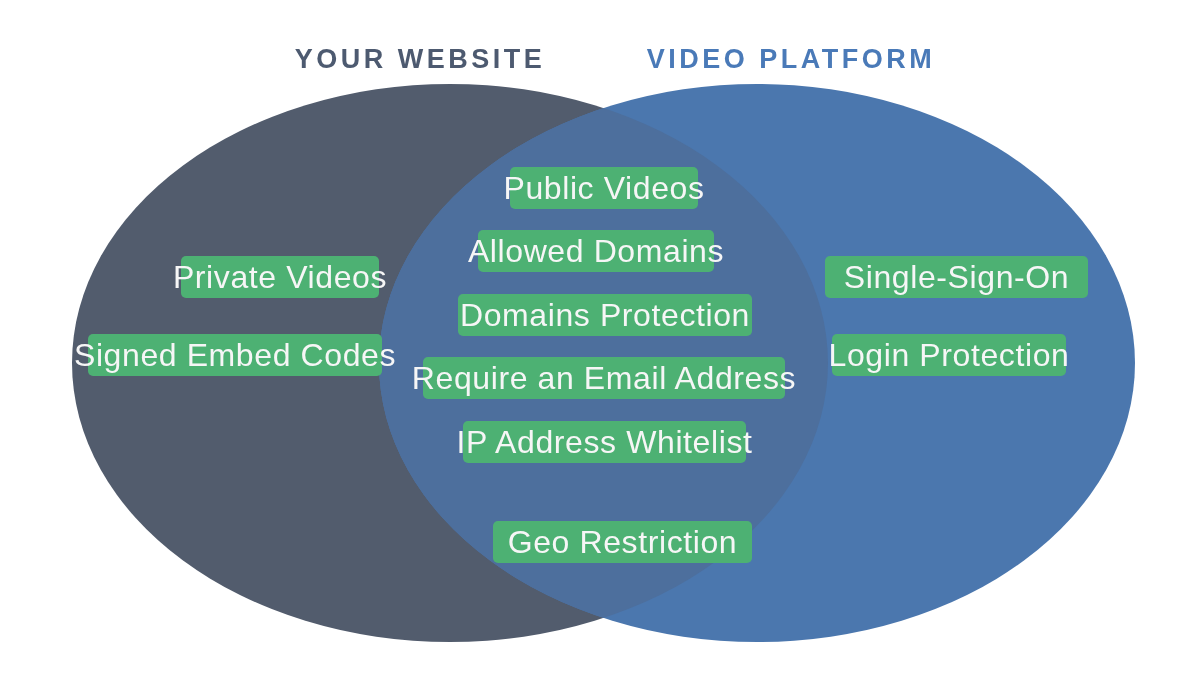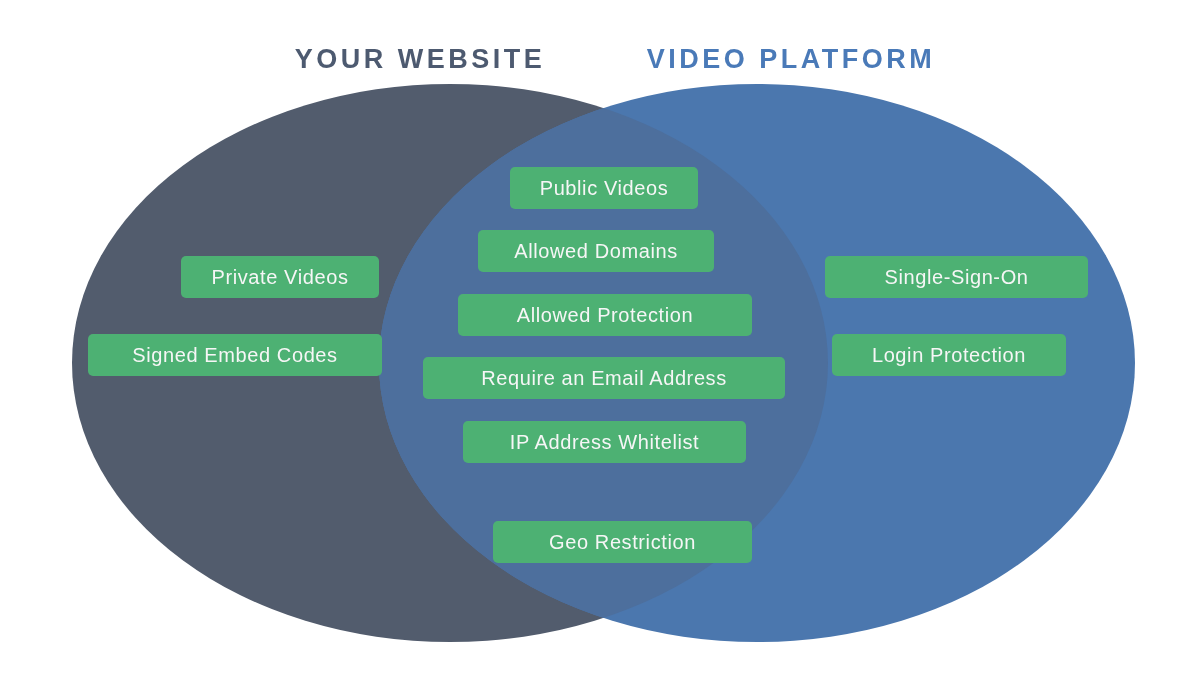--- a/index.html
+++ b/index.html
@@ -35,21 +35,21 @@
   .set-title.right { left: 791px; color: var(--right-title, #4a7ab8); }
   .tag {
     position: absolute;
     height: 42px;
     border-radius: 5px;
     background: var(--tag-bg, #4db173);
     color: var(--tag-text, #f6f6f6);
     display: flex;
     align-items: center;
     justify-content: center;
-    font-size: 20px;
+    font-size: 32px;
     font-weight: 300;
     letter-spacing: 0.6px;
     white-space: nowrap;
   }
 </style>
 </head>
 <body>
 
 <div class="stage">
 
@@ -65,21 +65,21 @@
   </svg>
 
   <div class="set-title left">YOUR WEBSITE</div>
   <div class="set-title right">VIDEO PLATFORM</div>
 
   <div class="tag" style="left:181px; top:256px; width:198px;">Private Videos</div>
   <div class="tag" style="left:88px; top:334px; width:294px;">Signed Embed Codes</div>
 
   <div class="tag" style="left:510px; top:167px; width:188px;">Public Videos</div>
   <div class="tag" style="left:478px; top:230px; width:236px;">Allowed Domains</div>
-  <div class="tag" style="left:458px; top:294px; width:294px;">Allowed Protection</div>
+  <div class="tag" style="left:458px; top:294px; width:294px;">Domains Protection</div>
   <div class="tag" style="left:423px; top:357px; width:362px;">Require an Email Address</div>
   <div class="tag" style="left:463px; top:421px; width:283px;">IP Address Whitelist</div>
   <div class="tag" style="left:493px; top:485px; width:259px;margin-top:36px;">Geo Restriction</div>
 
   <div class="tag" style="left:825px; top:256px; width:263px;">Single-Sign-On</div>
   <div class="tag" style="left:832px; top:334px; width:234px;">Login Protection</div>
 
 </div>
 
 </body></html>

